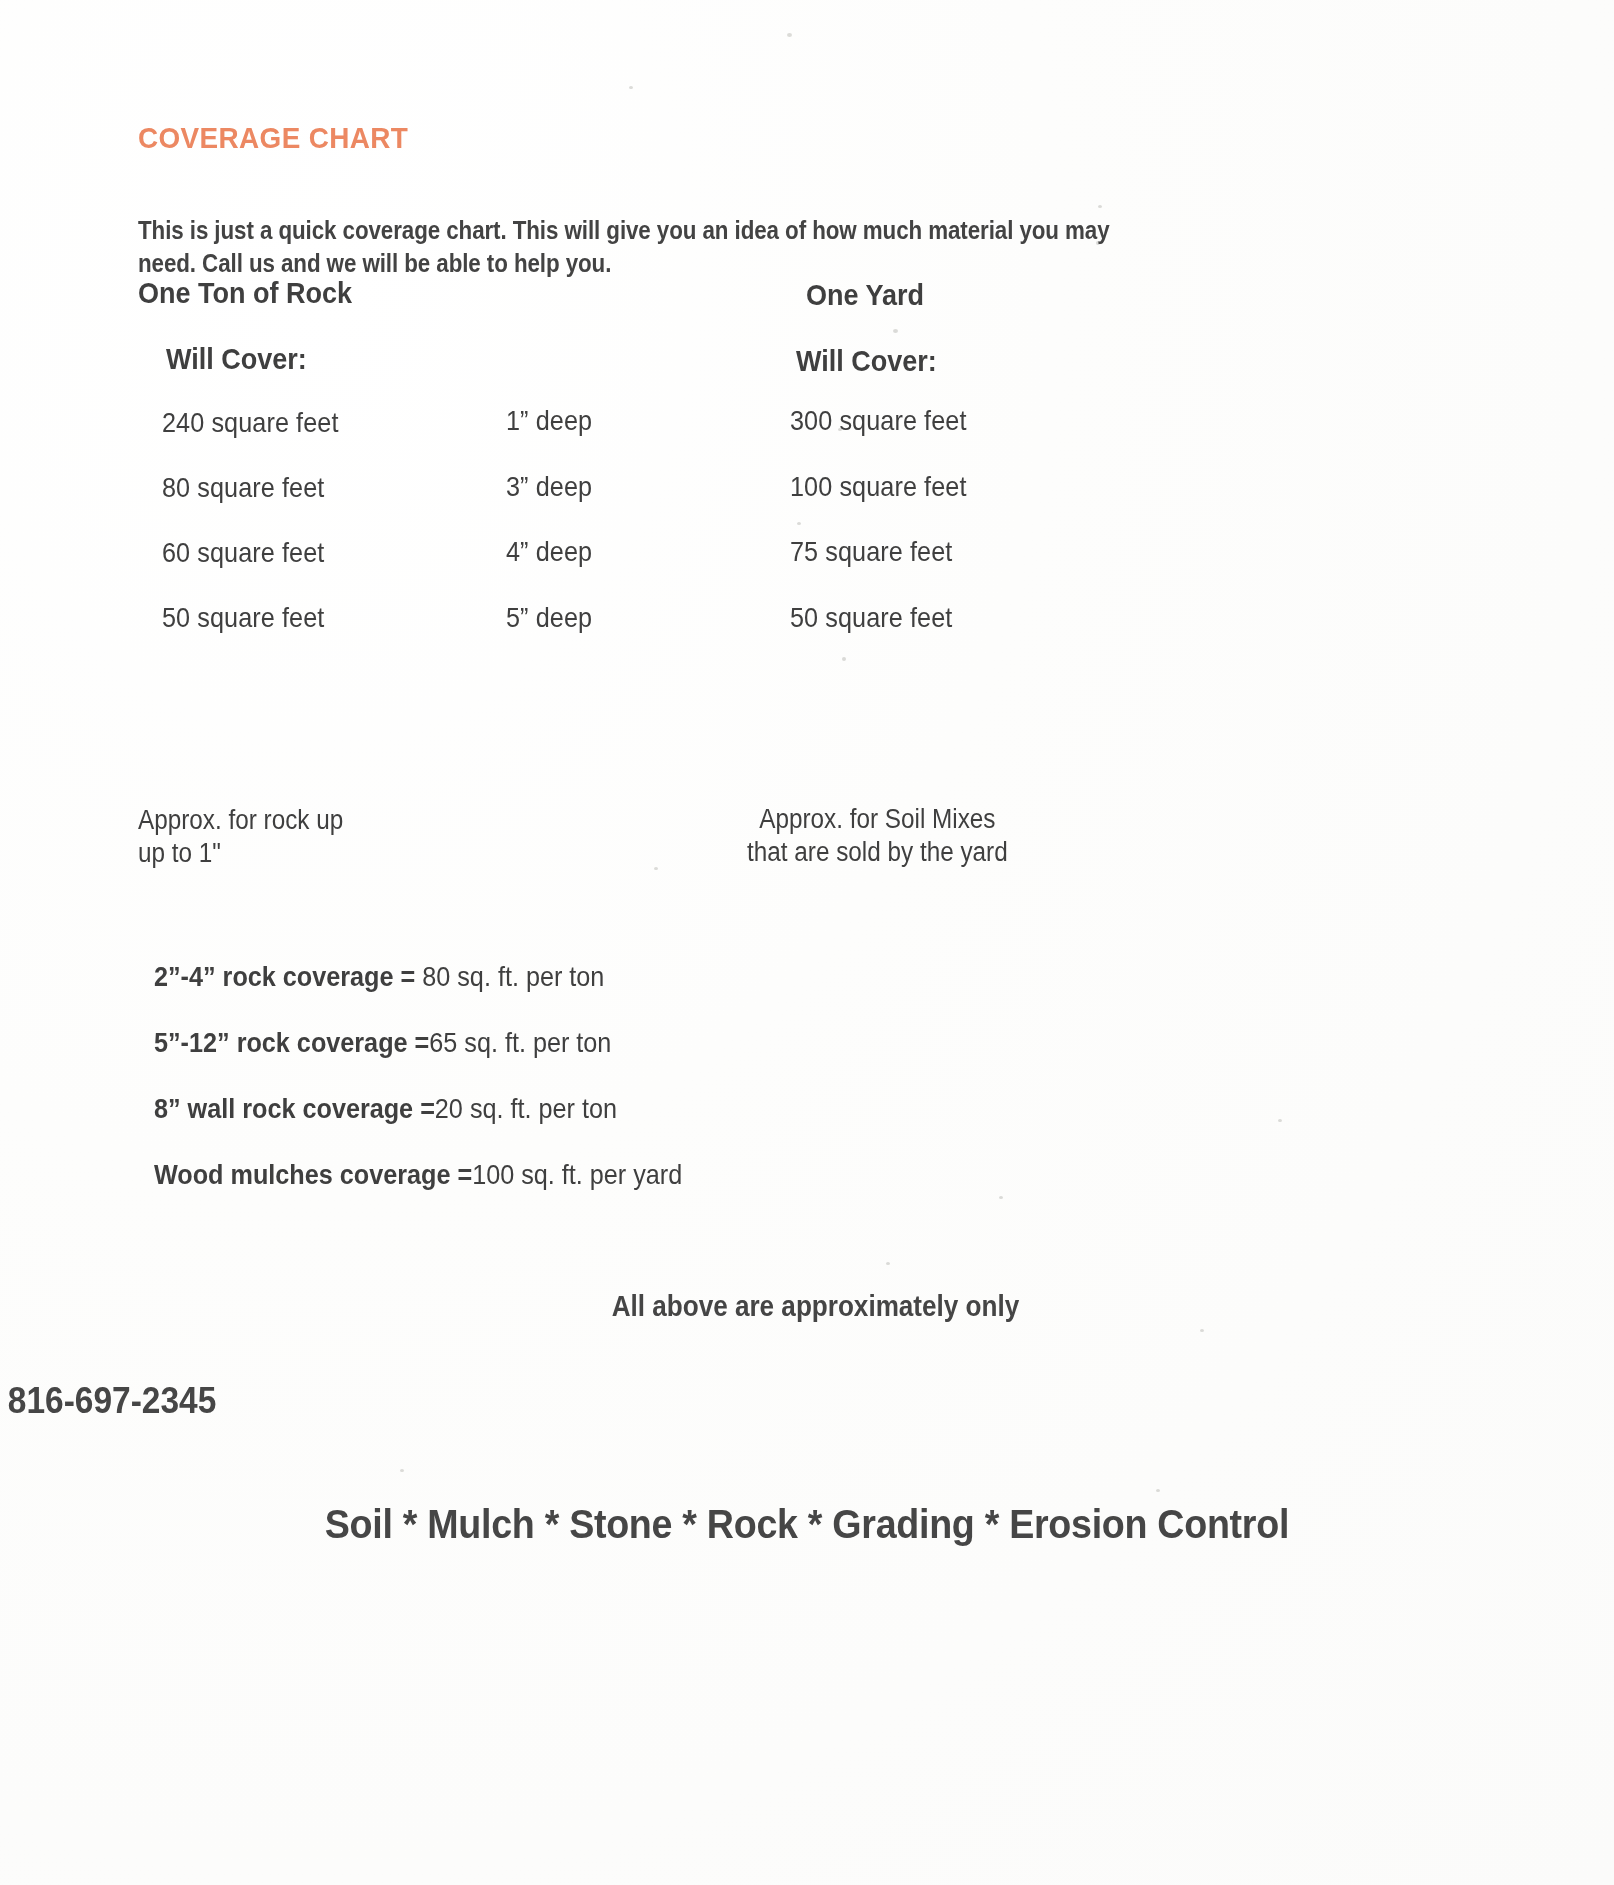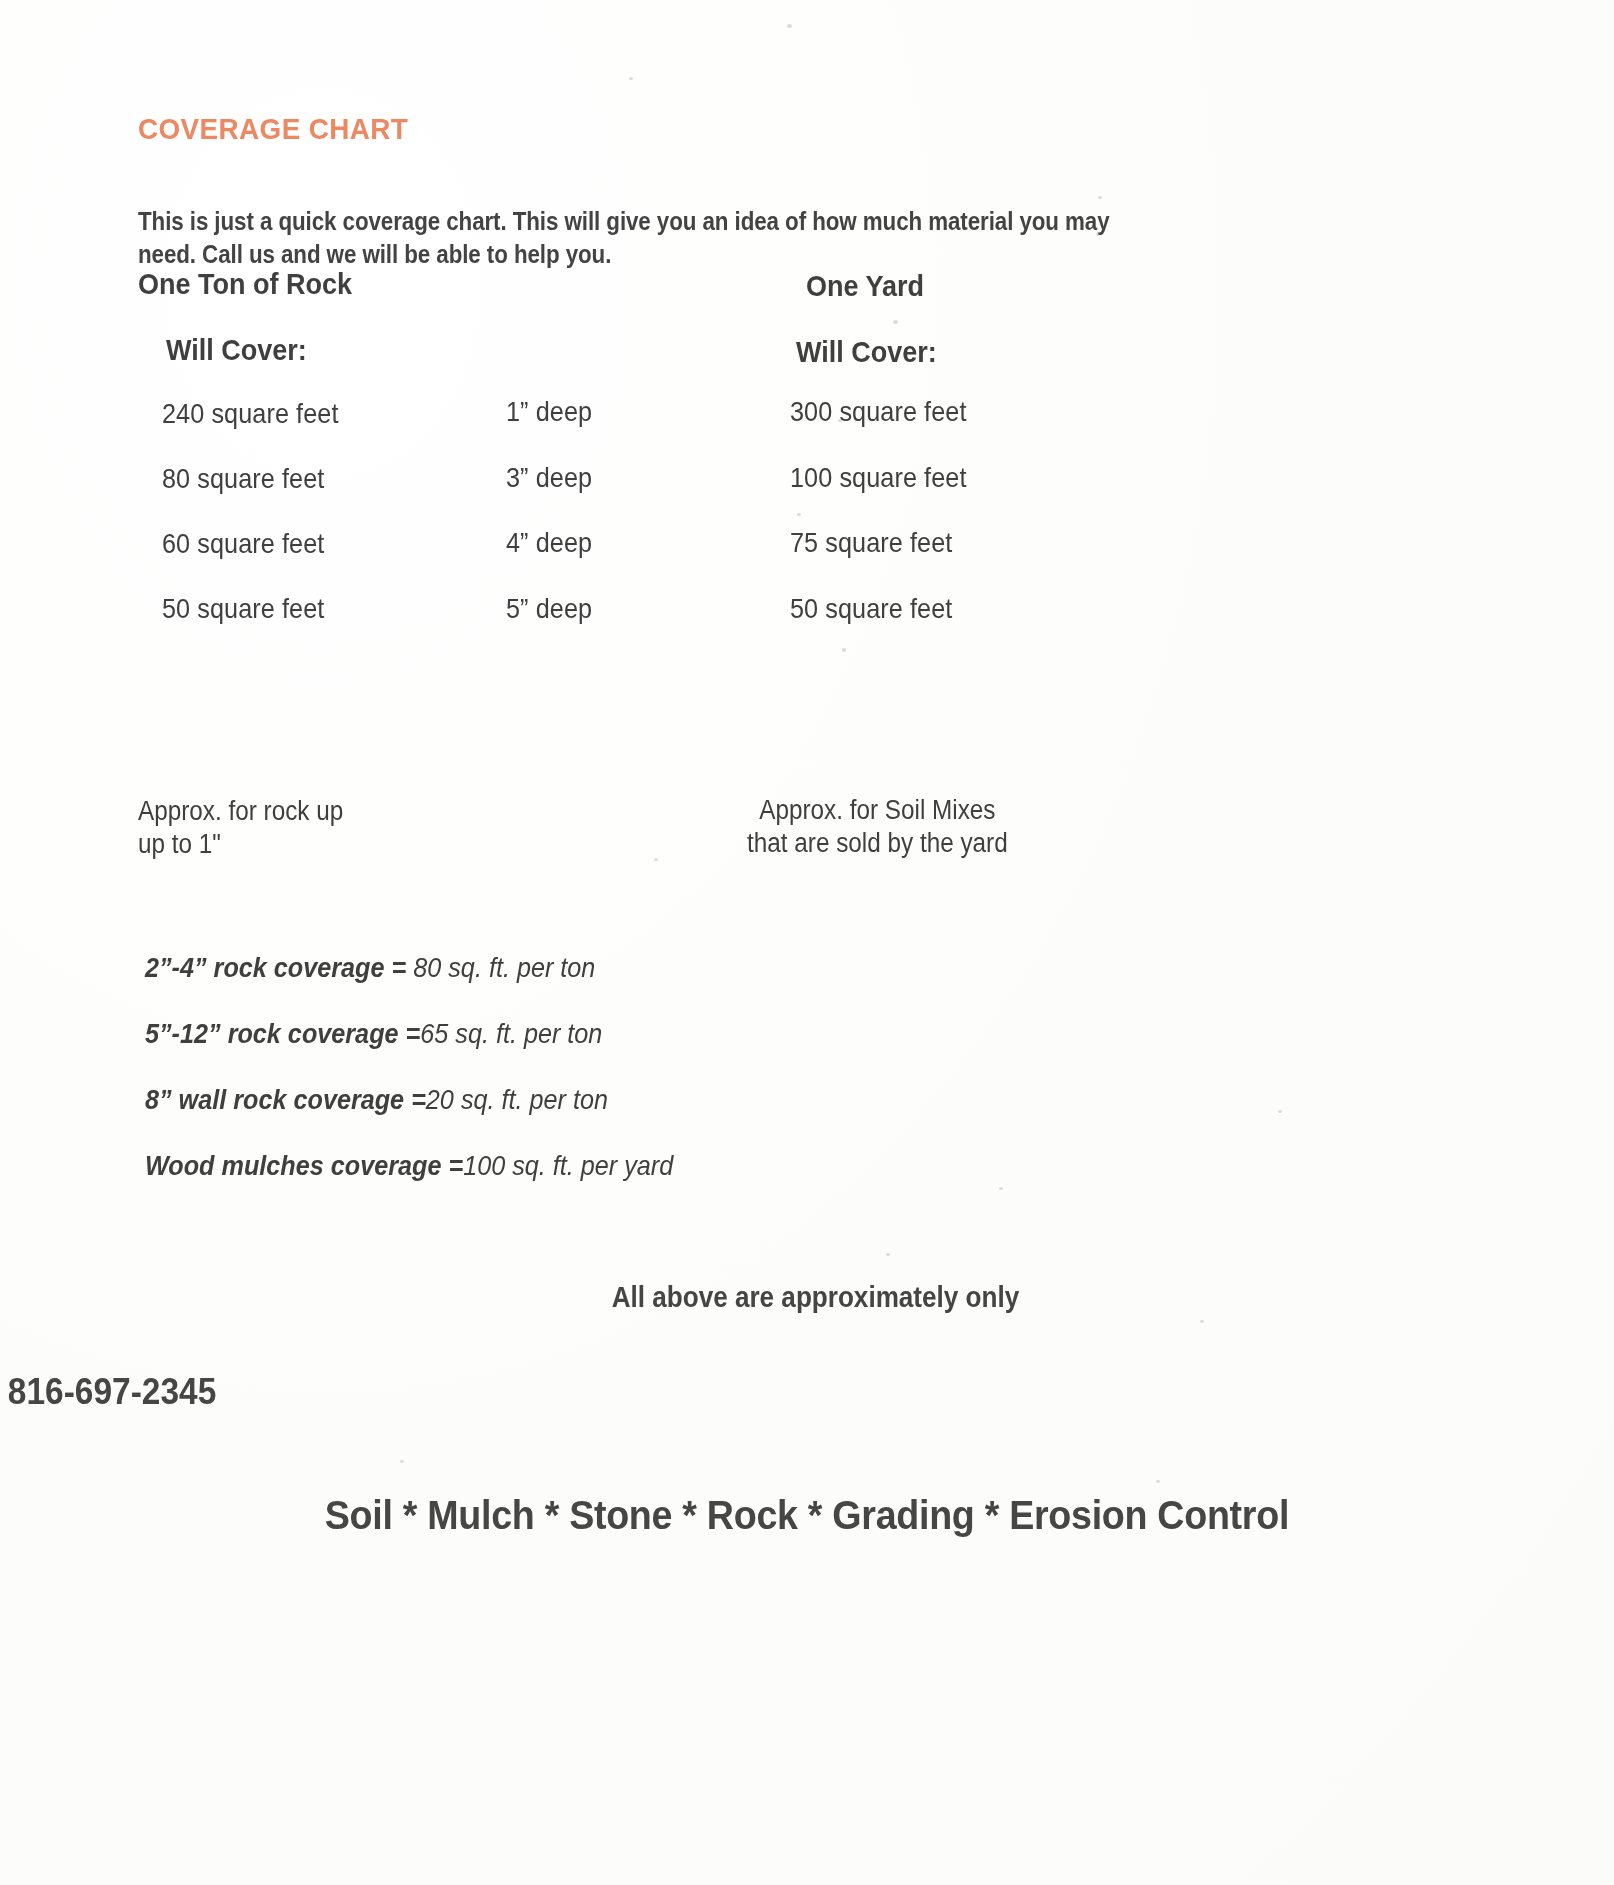--- a/index.html
+++ b/index.html
@@ -30,20 +30,21 @@
   .speckle i {
     position: absolute;
     background: #b9b9b4;
     border-radius: 50%;
     display: block;
   }
 
   .page {
     position: absolute;
     inset: 0;
+    margin-top: 9px;
   }
 
   
   .doc-title {
     position: absolute;
     left: 138px;
     top: 112px;
     font-size: 30px;
     font-weight: 700;
     letter-spacing: .4px;
@@ -130,24 +131,23 @@
     transform: scaleX(.9);
     transform-origin: left top;
     white-space: pre-line;
   }
   .note-left  { left: 138px; top: 795px; }
   .note-right { left: 747px; top: 794px; text-align: center; }
 
   
   .eq-list {
     position: absolute;
-    left: 145px;
+    left: 154px;
     top: 952px;
     width: 1000px;
-    font-style: italic;
   }
   .eq {
     height: 66px;
     font-size: 28px;
     color: #3f3f3f;
     white-space: nowrap;
     transform: scaleX(.9);
     transform-origin: left top;
   }
   .eq b { font-weight: 700; }

